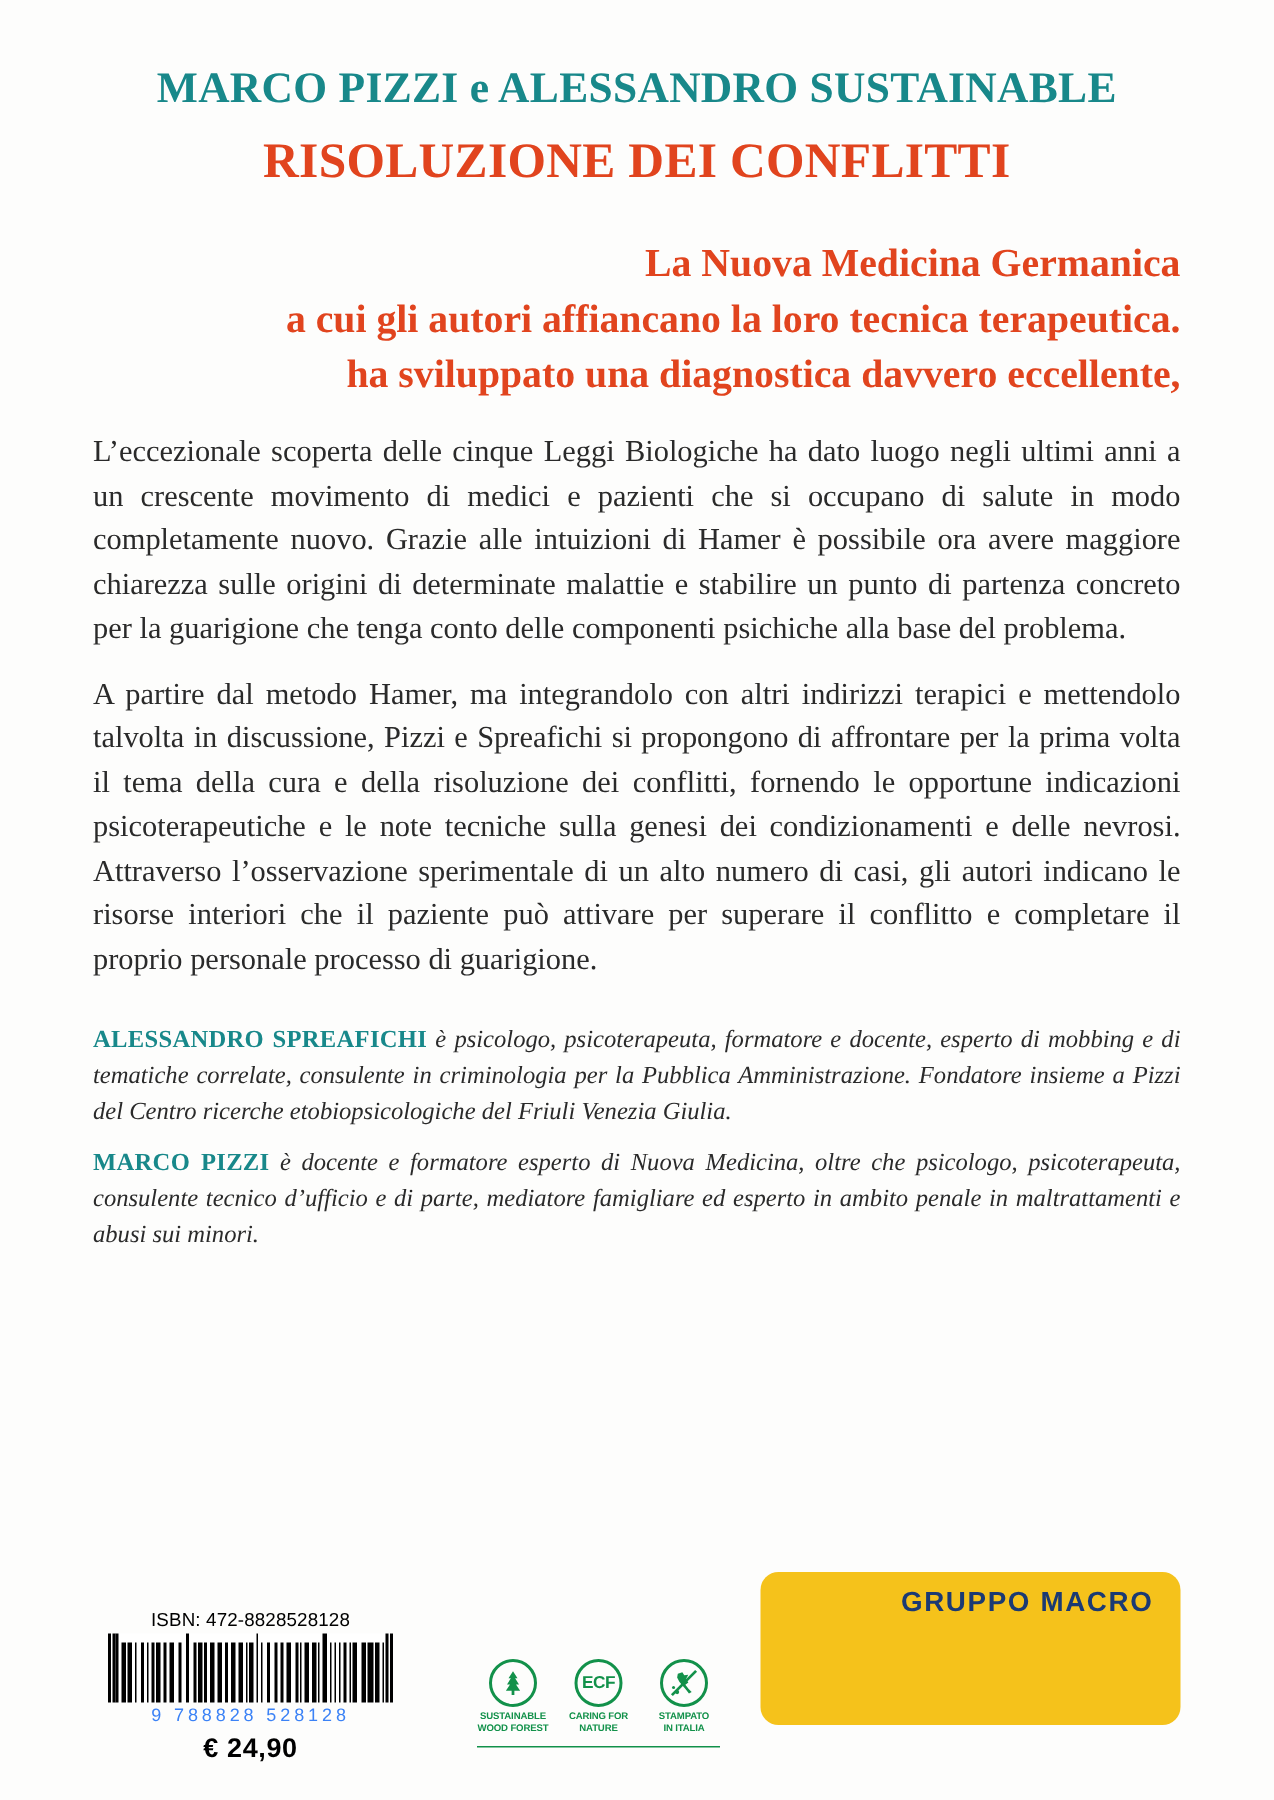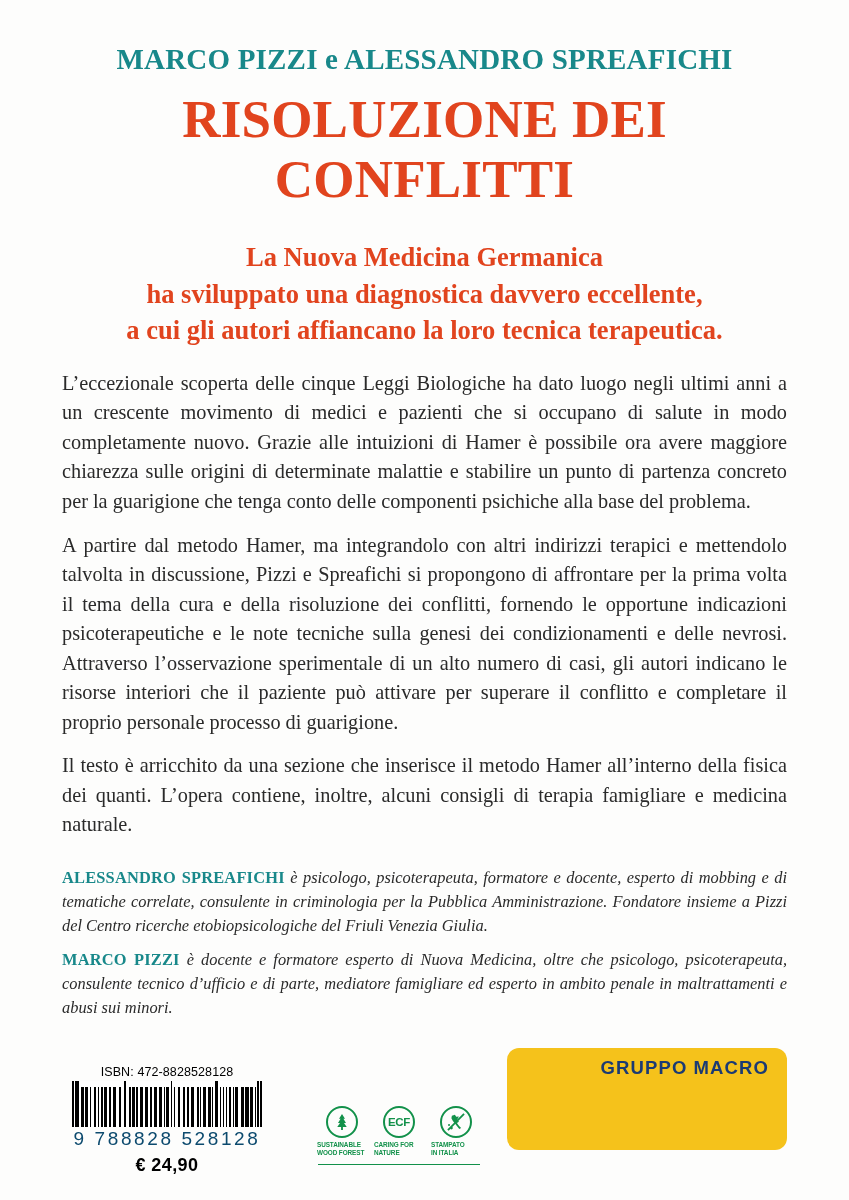--- a/index.html
+++ b/index.html
@@ -44,40 +44,40 @@
   .title-l1 {
     color: #e1441e;
     font-weight: bold;
     font-size: 38px;
     line-height: 1.12;
     letter-spacing: 0.3px;
   }
   .title-l2 {
     color: #e1441e;
     font-weight: bold;
-    font-size: 53px;
+    font-size: 33px;
     line-height: 1.12;
     letter-spacing: 0.2px;
     margin-top: 16px;
   }
   .title-l3 {
     color: #6b2d7e;
     font-weight: normal;
     font-size: 37px;
     line-height: 1.15;
     letter-spacing: 0.2px;
     margin-top: 2px;
   }
   .title-l3 b {
     font-weight: bold;
   }
 
   
   .subtitle {
-    text-align: center;
+    text-align: right;
     color: #e1441e;
     font-weight: bold;
     font-size: 26.5px;
     line-height: 1.38;
     margin-top: 30px;
   }
   .subtitle div { white-space: nowrap; }
 
   
   .body-copy {
@@ -148,42 +148,42 @@
   .barcode i {
     display: block;
     background: #000;
     height: 100%;
   }
   .barcode i.t { height: 100%; }
   .barcode i.s { height: 86%; }
   .barcode i.w0 { width: 1px; background: transparent; }
   .barcode-digits {
     font-family: "Liberation Sans", sans-serif;
-    font-size: 19px;
+    font-size: 12px;
     letter-spacing: 2.6px;
-    color: #0c4a6e;
+    color: #3b82f6;
     margin-top: 1px;
     white-space: nowrap;
   }
   .price {
     font-family: "Liberation Sans", sans-serif;
     font-weight: bold;
     font-size: 18px;
     color: #000;
     margin-top: 5px;
     letter-spacing: 0.4px;
   }
 
   
   .eco-block {
     position: absolute;
     left: 252px;
     bottom: 12px;
     width: 170px;
-    text-align: left;
+    text-align: center;
   }
   .eco-badges {
     display: flex;
     justify-content: center;
     gap: 7px;
   }
   .eco-badge { width: 50px; }
   .eco-circle {
     width: 32px;
     height: 32px;
@@ -269,38 +269,37 @@
     letter-spacing: 0.2px;
     width: 100%;
     text-align: center;
   }
 </style>
 </head>
 <body>
 
 <div class="page">
 
-  <div class="authors-line">MARCO PIZZI e ALESSANDRO SPREAFICHI</div>
+  <div class="authors-line">MARCO PIZZI e ALESSANDRO SUSTAINABLE</div>
 
   <div class="title-block">
     <div class="title-l2">RISOLUZIONE DEI CONFLITTI</div>
   </div>
 
   <div class="subtitle">
     <div>La Nuova Medicina Germanica</div>
+    <div>a cui gli autori affiancano la loro tecnica terapeutica.</div>
     <div>ha sviluppato una diagnostica davvero eccellente,</div>
-    <div>a cui gli autori affiancano la loro tecnica terapeutica.</div>
   </div>
 
   <div class="body-copy">
     <p class="para"><span>L’eccezionale scoperta delle </span><b>cinque Leggi Biologiche</b><span> ha dato luogo negli ultimi anni a un crescente movimento di medici e pazienti che si occupano di salute in modo completamente nuovo. Grazie alle intuizioni di Hamer è possibile ora avere maggiore chiarezza sulle origini di determinate malattie e stabilire un punto di partenza concreto per la guarigione che tenga conto delle componenti psichiche alla base del problema.</span></p>
 
     <p class="para"><span>A partire dal </span><b>metodo Hamer</b><span>, ma integrandolo con altri indirizzi terapici e mettendolo talvolta in discussione, Pizzi e Spreafichi si propongono di affrontare per la prima volta il tema della cura e della risoluzione dei conflitti, fornendo le opportune indicazioni psicoterapeutiche e le note tecniche sulla genesi dei condizionamenti e delle nevrosi. Attraverso l’osservazione sperimentale di un alto numero di casi, </span><b>gli autori indicano le risorse interiori che il paziente può attivare per superare il conflitto e completare il proprio personale processo di guarigione</b><span>.</span></p>
 
-    <p class="para"><span>Il testo è arricchito da una sezione che inserisce il metodo Hamer all’interno della </span><b>fisica dei quanti</b><span>. L’opera contiene, inoltre, alcuni consigli di </span><b>terapia famigliare e medicina naturale</b><span>.</span></p>
   </div>
 
   <div class="bios">
     <p class="bio"><span class="bio-name">ALESSANDRO SPREAFICHI</span><span> è psicologo, psicoterapeuta, formatore e docente, esperto di mobbing e di tematiche correlate, consulente in criminologia per la Pubblica Amministrazione. Fondatore insieme a Pizzi del Centro ricerche etobiopsicologiche del Friuli Venezia Giulia.</span></p>
     <p class="bio"><span class="bio-name">MARCO PIZZI</span><span> è docente e formatore esperto di Nuova Medicina, oltre che psicologo, psicoterapeuta, consulente tecnico d’ufficio e di parte, mediatore famigliare ed esperto in ambito penale in maltrattamenti e abusi sui minori.</span></p>
   </div>
 
   <div class="bottom-strip">
 
     <div class="isbn-block">

